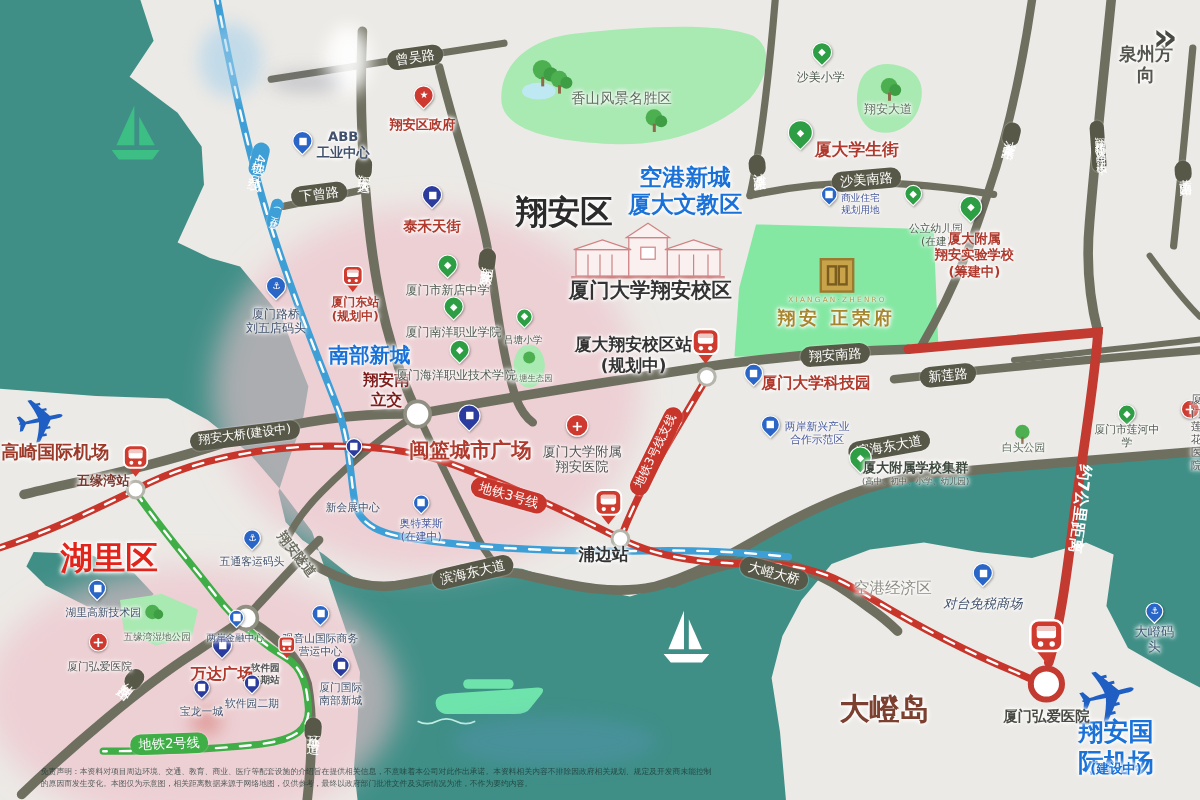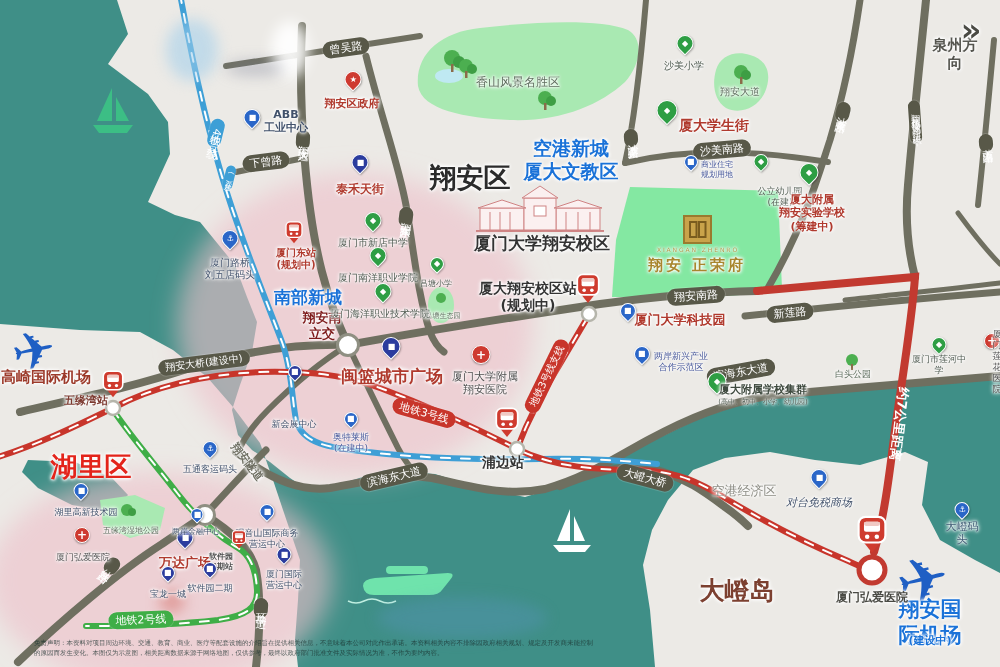--- a/index.html
+++ b/index.html
@@ -451,21 +451,21 @@
         </span>
       </div>
       <div class="lbl" style="left: 267px; top: 539px; font-size: 9px; color: rgb(65, 81, 107);">观音山国际商务
 营运中心</div>
       <div class="pin navy" style="width: 13px; height: 13px; left: 283px; top: 560px;">
         <span class="pb">
           <span class="pg">■</span>
         </span>
       </div>
       <div class="lbl" style="left: 284px; top: 580px; font-size: 9px; color: rgb(65, 81, 107);">厦门国际
-营运中心</div>
+南部新城</div>
       <div class="pin blue" style="width: 11px; height: 11px; left: 196px; top: 519px;">
         <span class="pb">
           <span class="pg">■</span>
         </span>
       </div>
       <div class="lbl" style="left: 196px; top: 532px; font-size: 8px; color: rgb(65, 81, 107);">两岸金融中心</div>
       <div class="pin blue" style="width: 13px; height: 13px; left: 209px; top: 454px;">
         <span class="pb">
           <span class="pg">⚓</span>
         </span>

